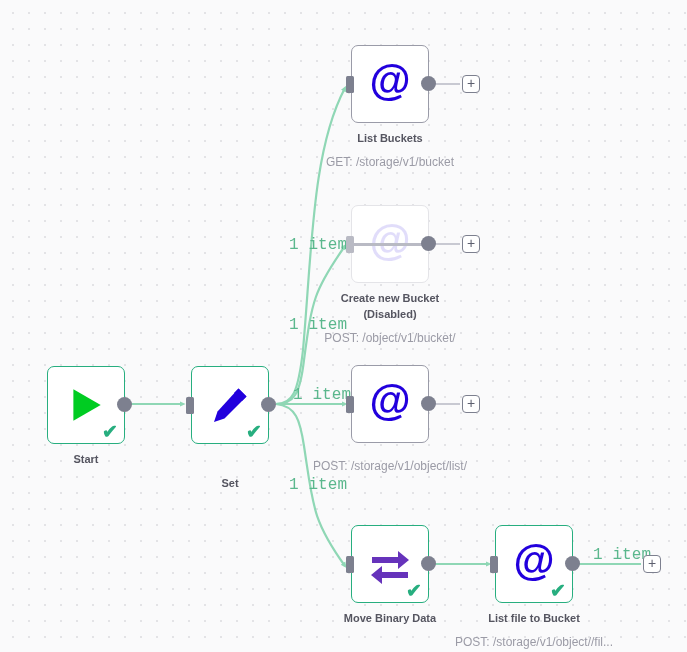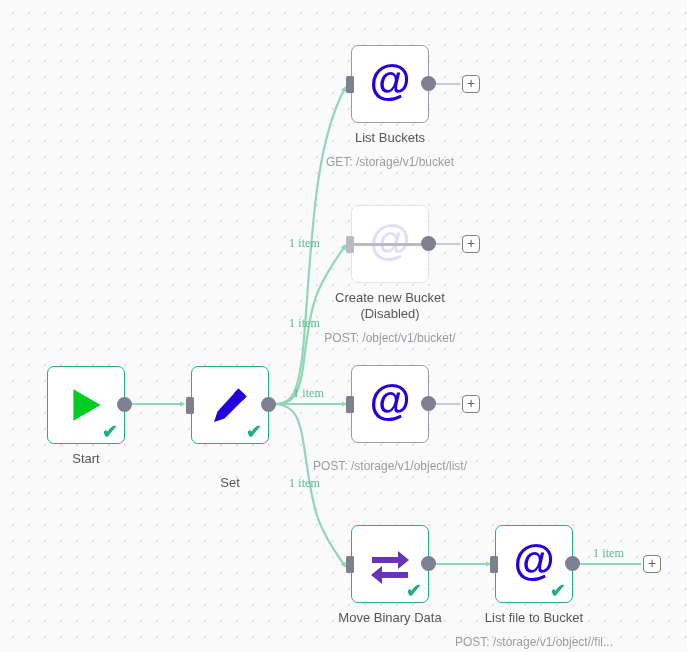--- a/index.html
+++ b/index.html
@@ -27,23 +27,23 @@
   #edges {
     position: absolute;
     left: 0; top: 0;
     width: 687px;
     height: 652px;
     pointer-events: none;
   }
 
   .edge-label {
     position: absolute;
-    font-size: 12px;
+    font-size: 16px;
     color: #5bb78d;
-    font-family: Liberation Serif, serif;
+    font-family: Liberation Mono, monospace;
     white-space: nowrap;
     letter-spacing: .1px;
   }
 
   
   .node {
     position: absolute;
     width: 78px;
     height: 78px;
   }
@@ -132,22 +132,22 @@
     background: #b9bac4;
   }
 
   
   .caption {
     position: absolute;
     text-align: center;
     pointer-events: none;
   }
   .caption .ttl {
-    font-size: 13px;
-    font-weight: normal;
+    font-size: 11px;
+    font-weight: bold;
     color: #555560;
     line-height: 16px;
     white-space: pre-line;
   }
   .caption .sub {
     font-size: 12px;
     color: #9b9ba6;
     line-height: 15px;
     margin-top: 9px;
     white-space: nowrap;

